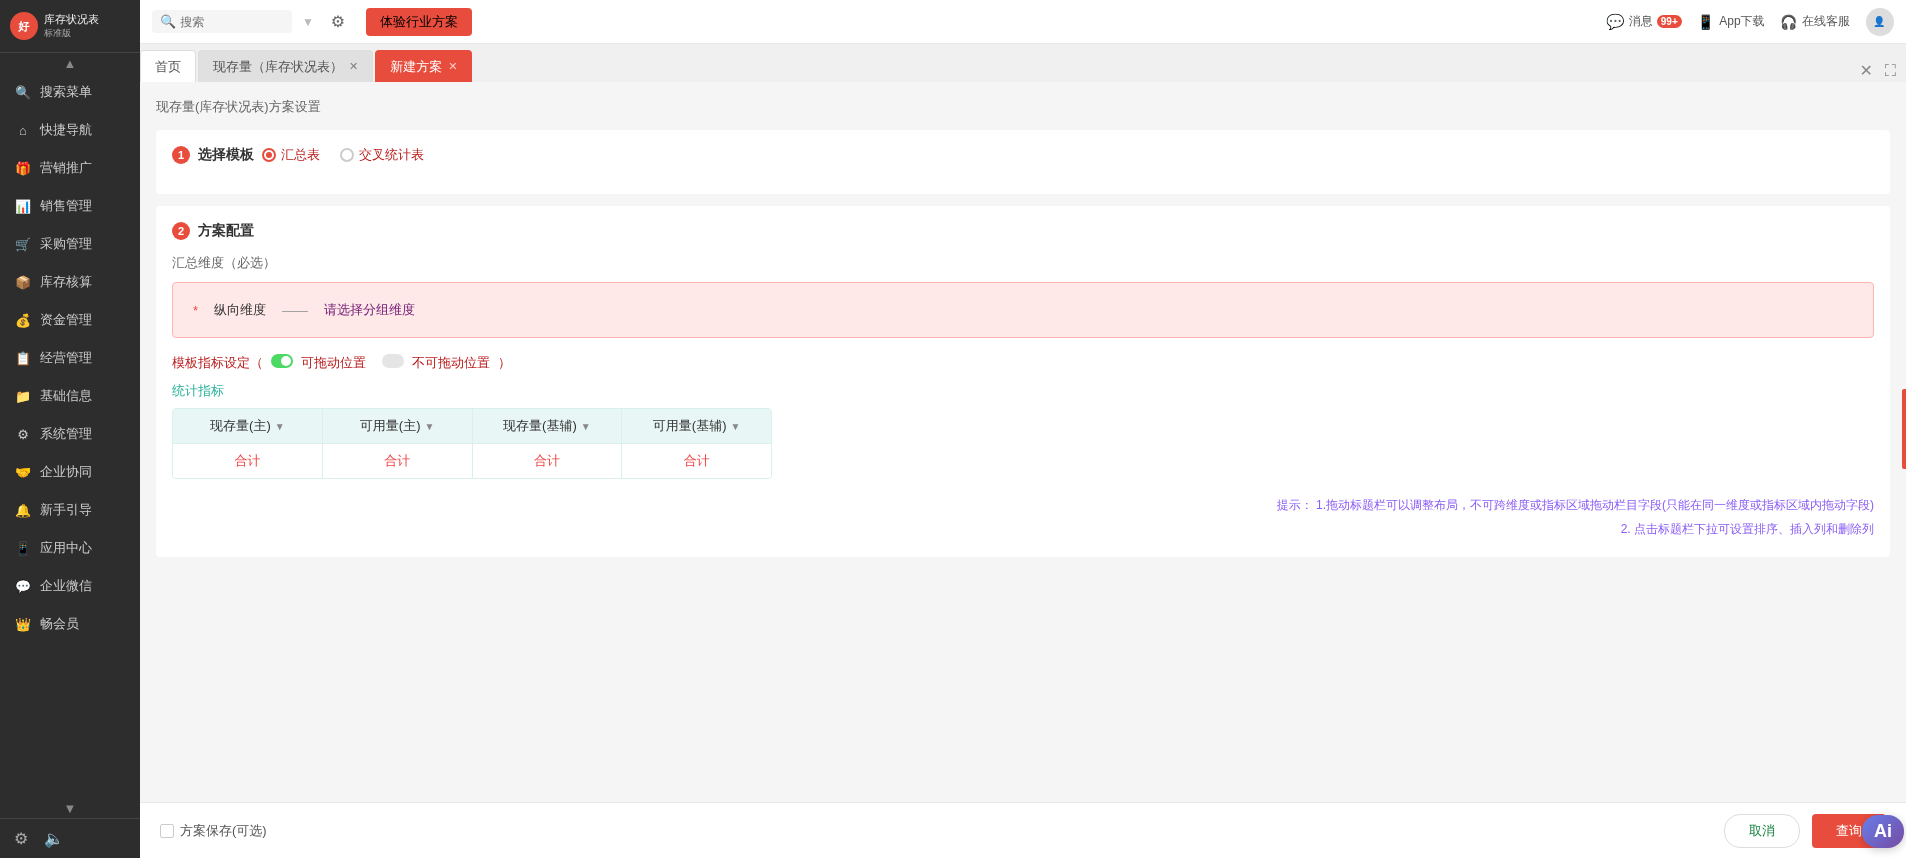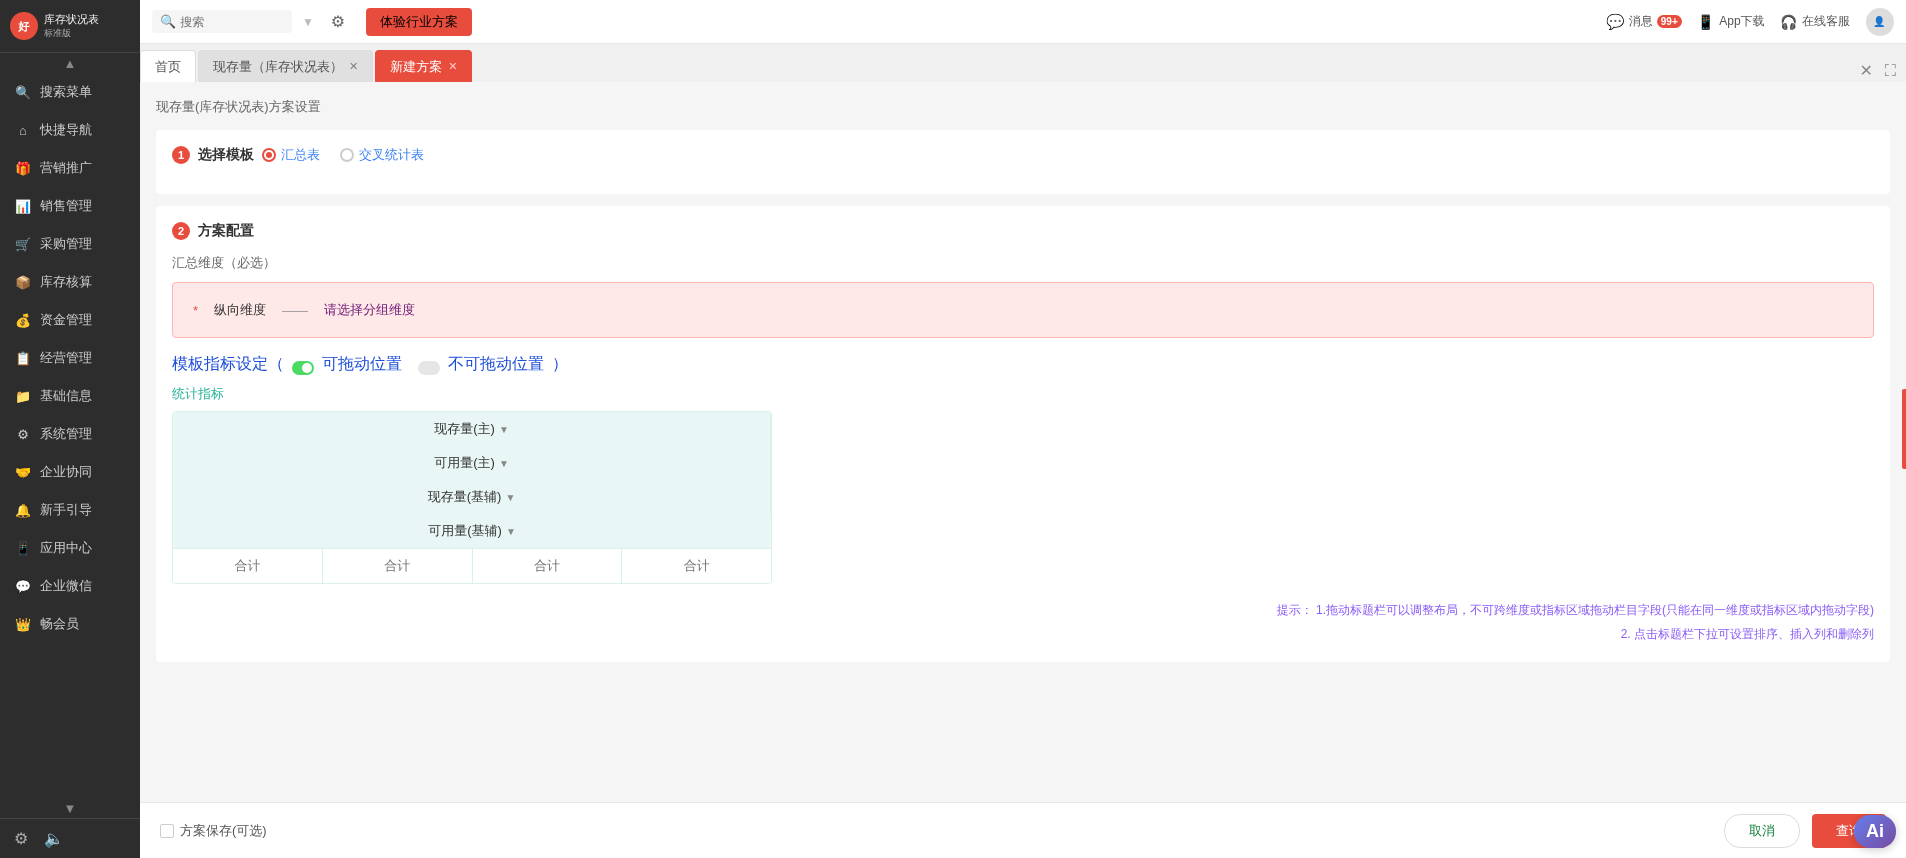--- a/index.html
+++ b/index.html
@@ -135,21 +135,21 @@
       display: flex; align-items: center; gap: 8px; margin-bottom: 14px;
     }
     .step-num {
       width: 18px; height: 18px; background: #e84c3d; color: white;
       border-radius: 50%; display: flex; align-items: center; justify-content: center;
       font-size: 11px; font-weight: bold; flex-shrink: 0;
     }
     .step-label { font-size: 14px; font-weight: bold; color: #333; }
 
     .radio-group { display: flex; align-items: center; gap: 20px; }
-    .radio-item { display: flex; align-items: center; gap: 5px; cursor: pointer; font-size: 13px; color: #3b82f6; }
+    .radio-item { display: flex; align-items: center; gap: 5px; cursor: pointer; font-size: 13px; color: #b91c1c; }
     .radio-dot {
       width: 14px; height: 14px; border-radius: 50%; border: 2px solid #ccc;
       display: flex; align-items: center; justify-content: center;
     }
     .radio-dot.checked { border-color: #e84c3d; }
     .radio-dot.checked::after {
       content: ''; width: 6px; height: 6px; background: #e84c3d; border-radius: 50%;
     }
 
     
@@ -157,49 +157,49 @@
     .dimension-box {
       background: #ffe8e8; border: 1px solid #ffb3b3; border-radius: 4px;
       padding: 18px 20px; margin-bottom: 16px;
     }
     .dimension-row { display: flex; align-items: center; gap: 16px; font-size: 13px; }
     .dim-required { color: #e84c3d; }
     .dim-label { color: #333; }
     .dim-dash { color: #999; }
     .dim-placeholder { color: #701a75; }
 
-    .indicator-settings { font-size: 16px; color: #1d4ed8; margin-bottom: 10px; display: flex; align-items: flex-end; gap: 8px; }
+    .indicator-settings { font-size: 13px; color: #b91c1c; margin-bottom: 10px; display: flex; align-items: flex-start; gap: 8px; }
     .drag-badge {
       display: inline-block; width: 22px; height: 14px; background: #ccc; border-radius: 7px;
       position: relative; cursor: pointer;
     }
     .drag-badge::after {
       content: ''; position: absolute; left: 2px; top: 2px;
       width: 10px; height: 10px; background: white; border-radius: 50%;
     }
     .drag-badge.on { background: #4cd964; }
     .drag-badge.on::after { left: 10px; }
     .nodrag-badge {
       display: inline-block; width: 22px; height: 14px; background: #ccc; border-radius: 7px;
       position: relative;
     }
 
     .stats-section-label { color: #2ab29a; font-size: 13px; margin-bottom: 8px; font-weight: 500; }
 
     .stats-table { border: 1px solid #d9f0ed; border-radius: 4px; overflow: hidden; width: 600px; }
-    .stats-table-header { display: flex; background: #e8f7f5; flex-direction: column; }
+    .stats-table-header { display: flex; background: #e8f7f5; }
     .stats-table-cell {
       flex: 1; padding: 8px 10px; display: flex; align-items: center; justify-content: center;
       gap: 4px; font-size: 13px; color: #333;
       border-right: 1px solid #d9f0ed;
     }
     .stats-table-cell:last-child { border-right: none; text-align: right; }
     .stats-table-body { display: flex; background: #fff; border-top: 1px solid #d9f0ed; }
     .stats-body-cell {
-      flex: 1; padding: 8px 10px; text-align: center; font-size: 13px; color: #737373;
+      flex: 1; padding: 8px 10px; text-align: center; font-size: 13px; color: #ef4444;
       border-right: 1px solid #d9f0ed;
     }
     .stats-body-cell:last-child { border-right: none; }
     .chevron-down { font-size: 10px; color: #888; }
 
     .tips-box { margin-top: 14px; font-size: 12px; color: #8b5cf6; line-height: 2; text-align: right; }
 
     
     .bottom-bar {
       height: 56px; background: #fff; border-top: 1px solid #e8e8e8;
@@ -215,21 +215,21 @@
       padding: 7px 24px; border: 1px solid #ddd; background: #fff;
       border-radius: 16px; cursor: pointer; font-size: 13px; color: #15803d;
     }
     .btn-query {
       padding: 7px 24px; background: #e84c3d; color: white;
       border: none; border-radius: 4px; cursor: pointer; font-size: 13px;
     }
 
     
     .ai-badge {
-      position: fixed; bottom: 10px; right: 10px;
+      position: fixed; bottom: 10px; right: 2px;
       background: linear-gradient(135deg, #667eea, #764ba2);
       color: white; border-radius: 16px; padding: 6px 12px;
       font-size: 18px; font-weight: bold; cursor: pointer;
       box-shadow: 0 2px 8px rgba(0,0,0,0.2);
     }
   </style>
 </head>
 <body>
 
 <div class="sidebar">

